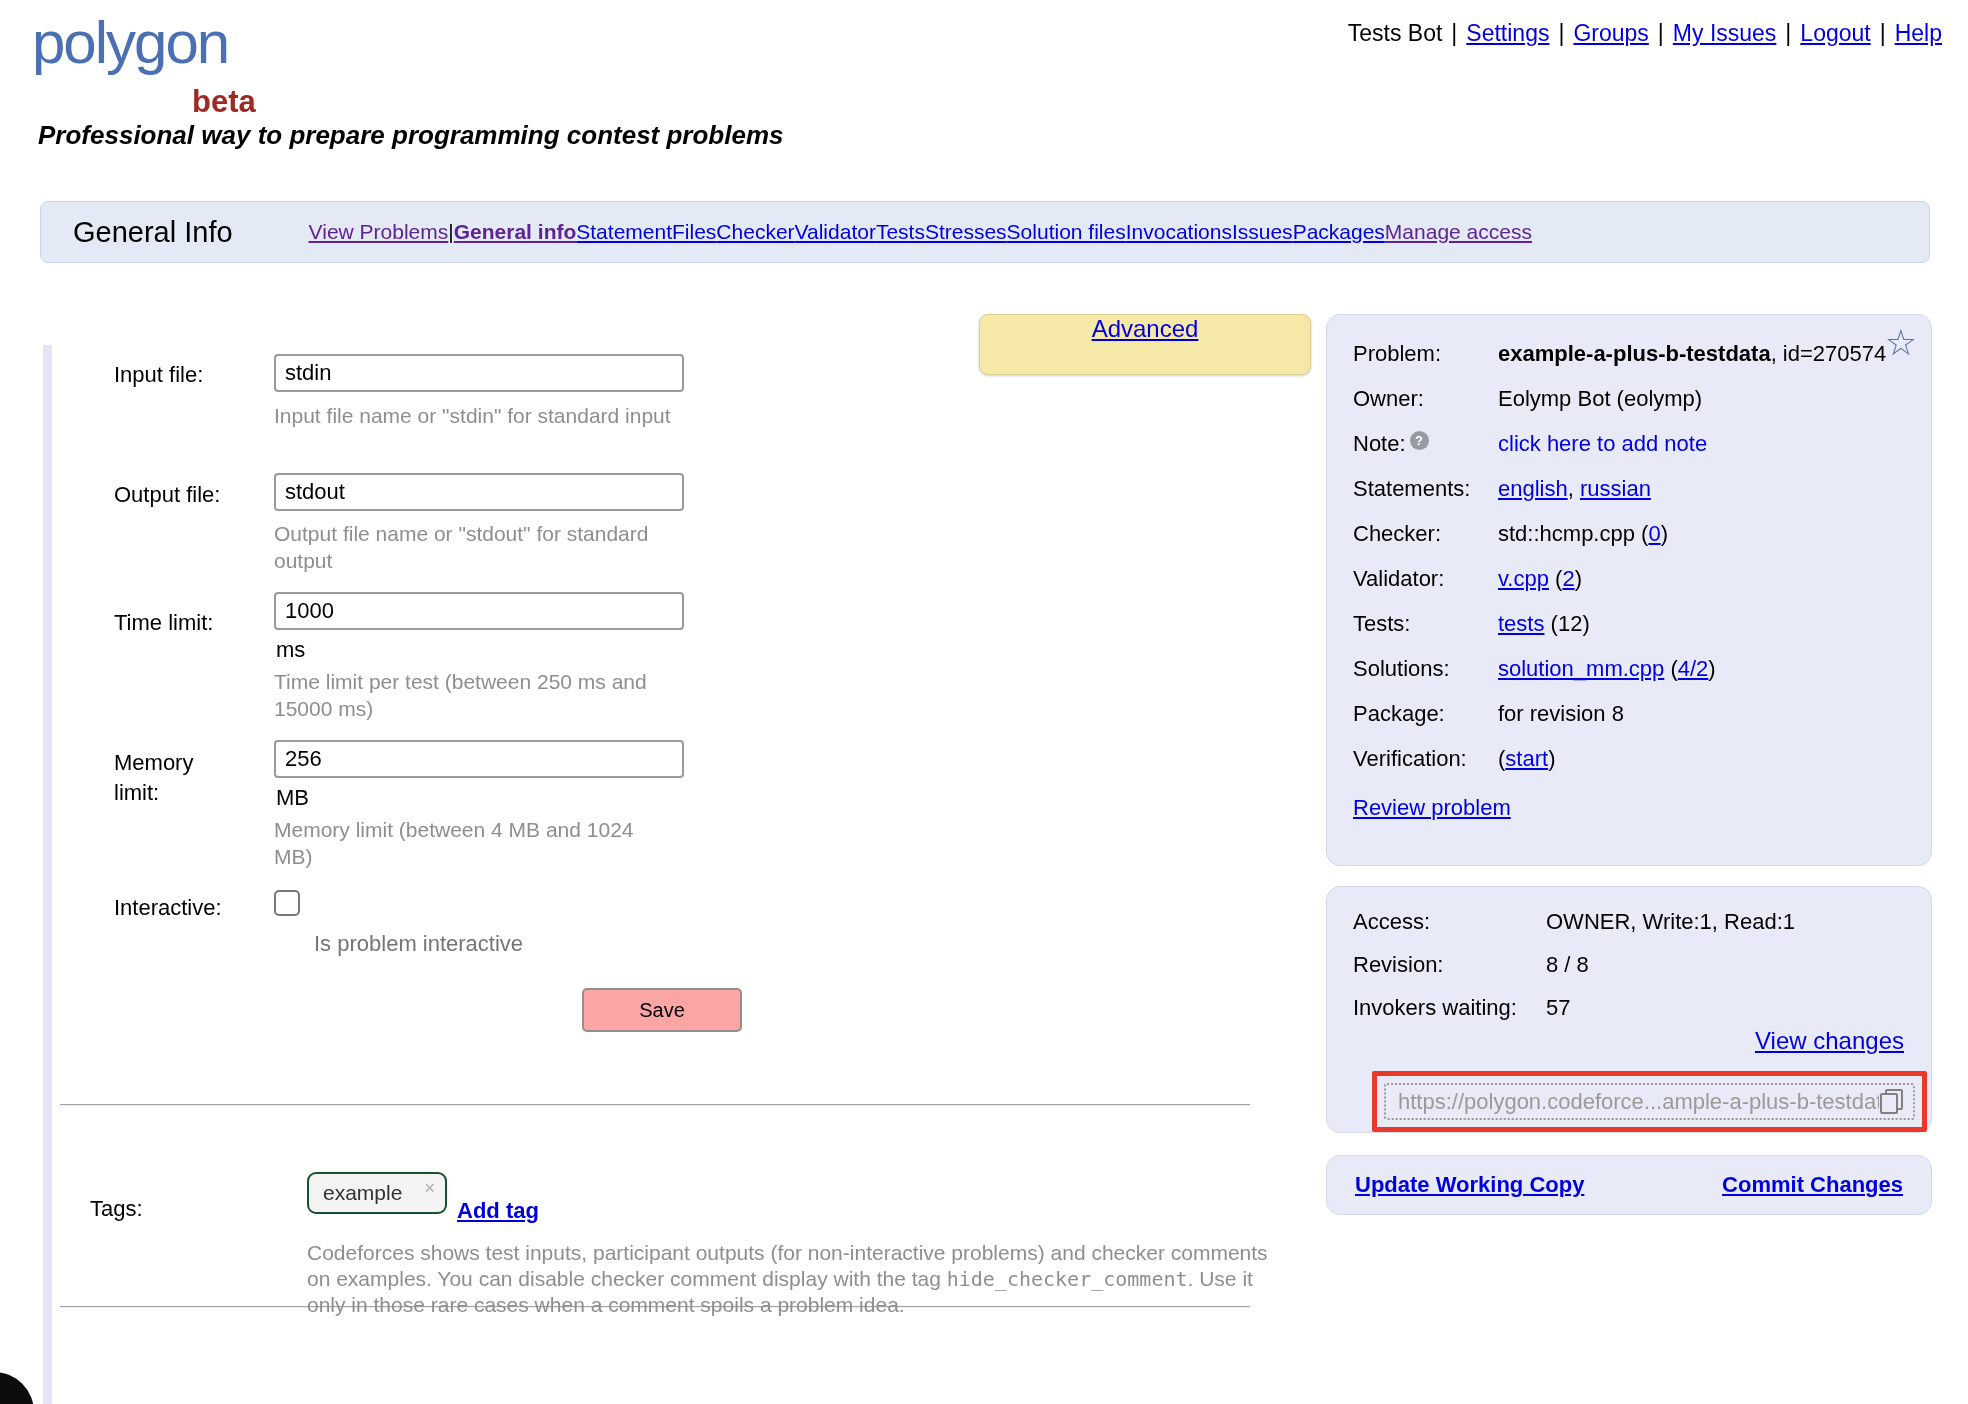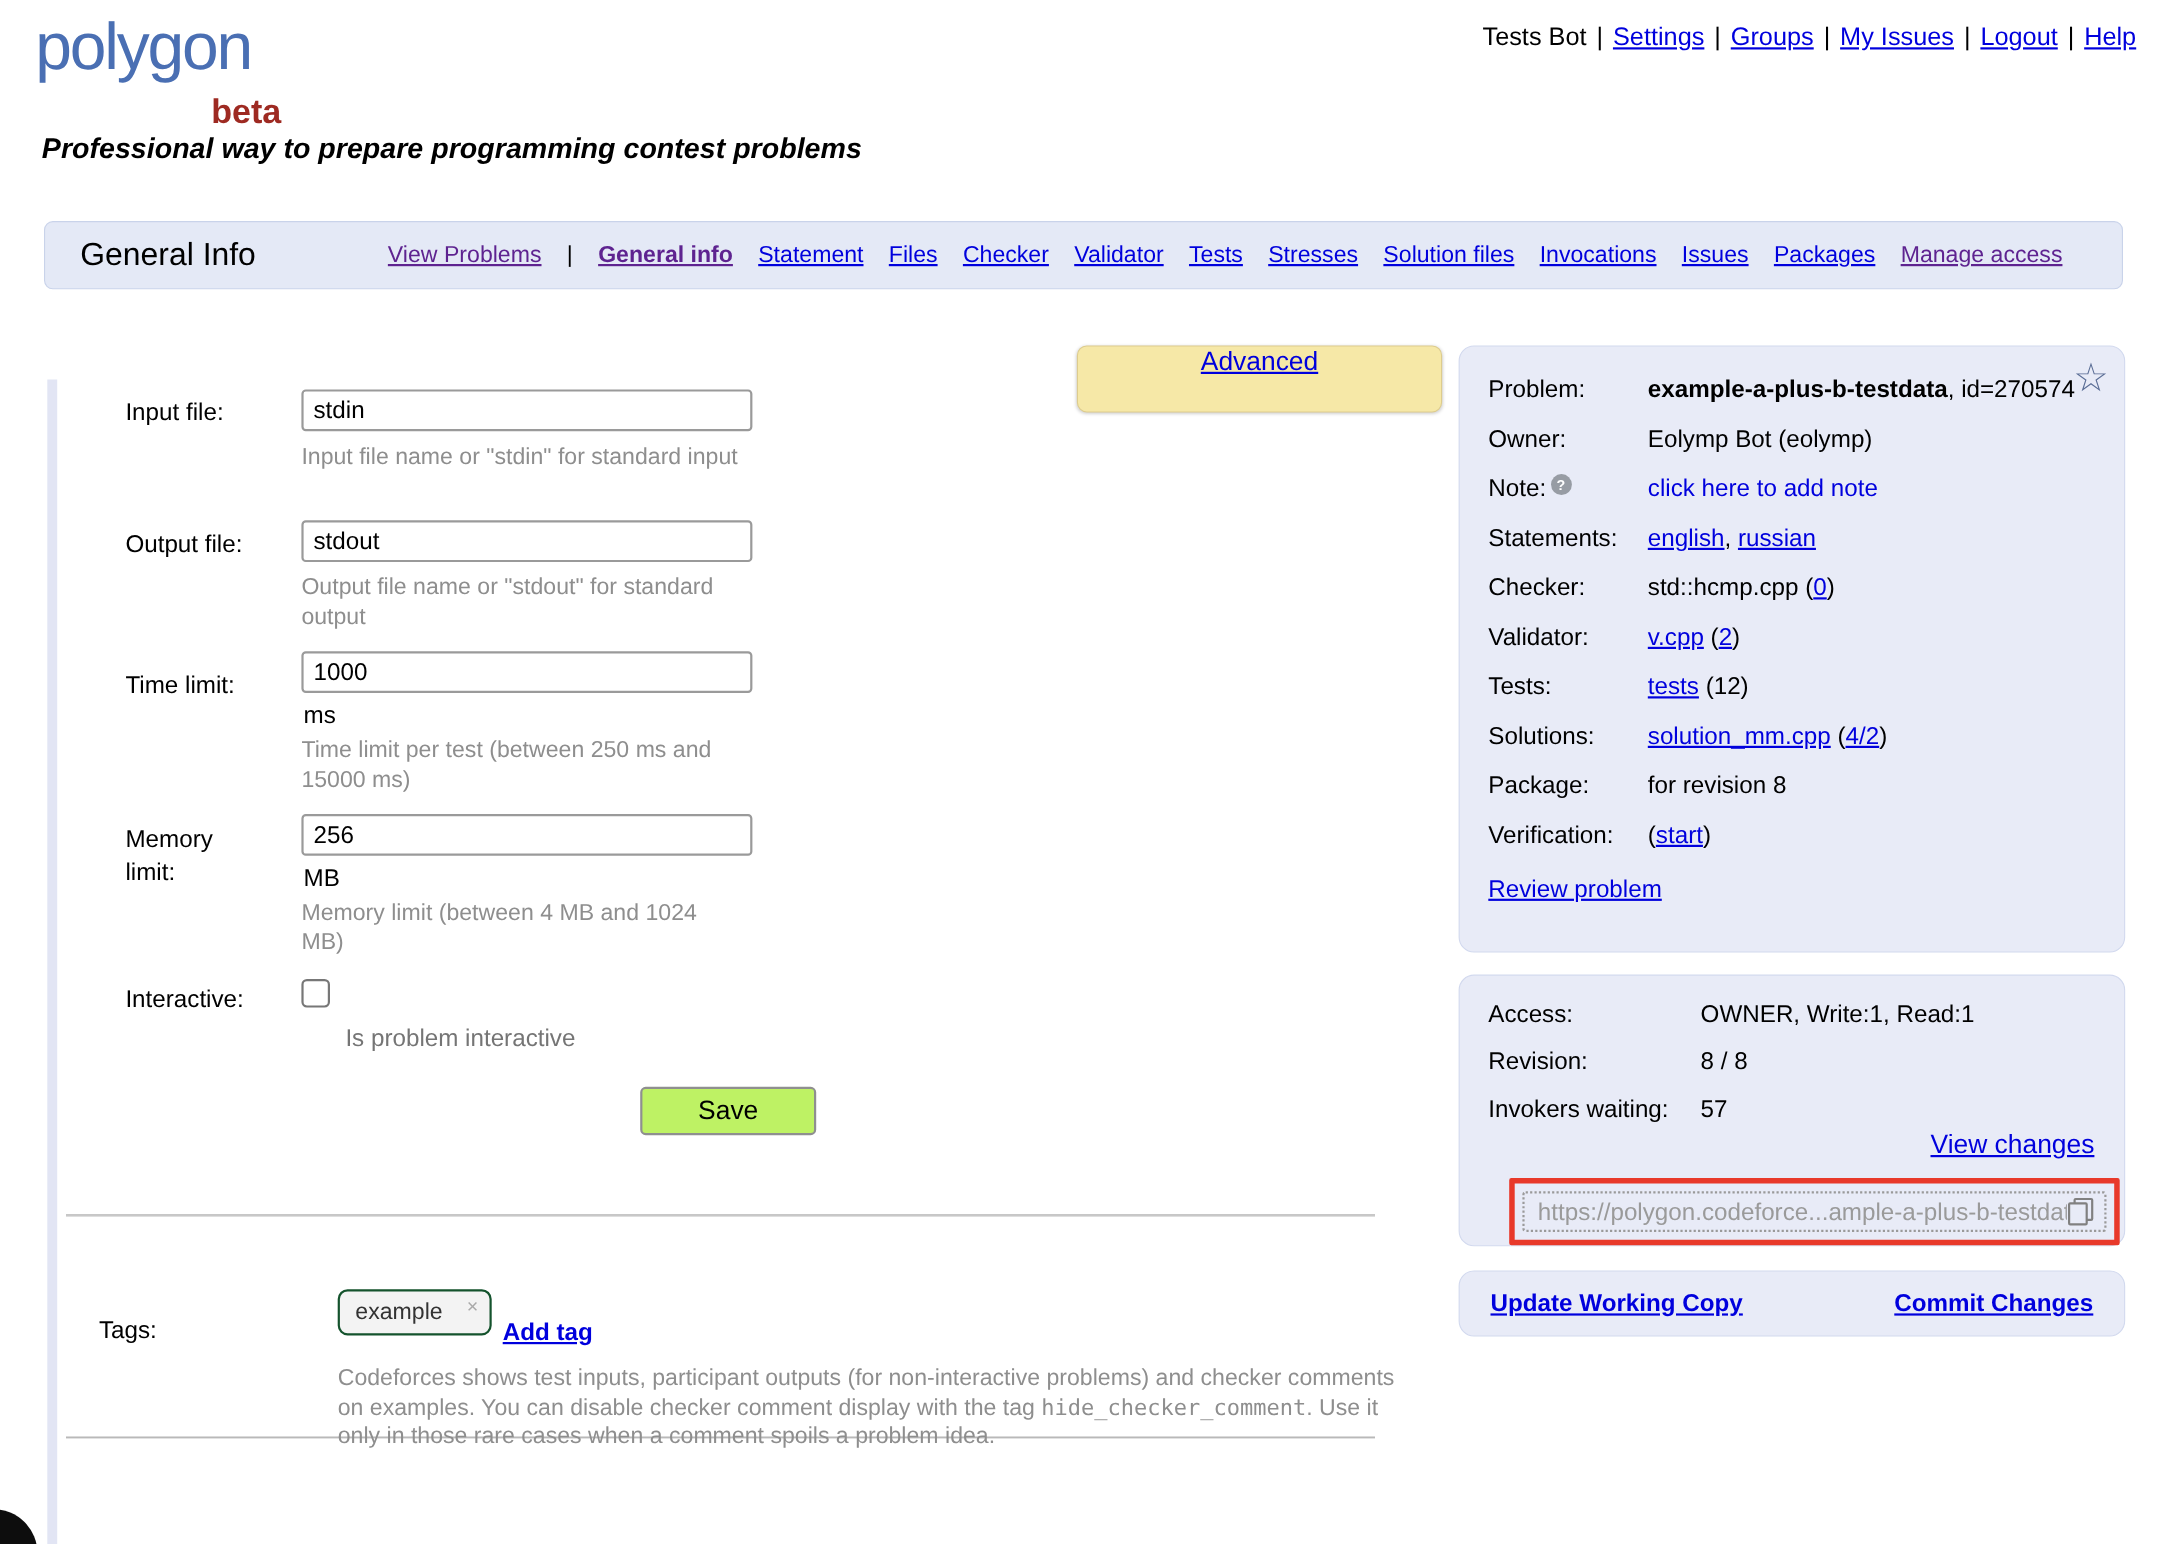--- a/index.html
+++ b/index.html
@@ -16,38 +16,38 @@
   .logo-main { position:absolute; left:32px; top:8px; font-size:60px; letter-spacing:-2px; color:#4a6fb3; font-weight:normal; }
   .logo-beta { position:absolute; left:192px; top:84px; font-size:31px; font-weight:bold; color:#9e2a22; }
   .tagline { position:absolute; left:38px; top:120px; font-size:26px; font-style:italic; font-weight:bold; color:#000; }
   .user-nav { position:absolute; top:20px; right:26px; font-size:23px; }
   .user-nav .sep { margin:0 9px; color:#000; }
 
   
   .navbar { position:absolute; left:40px; top:201px; width:1890px; height:62px; background:#e4e9f6;
             border:1px solid #c9d3ea; border-radius:8px; display:flex; align-items:center; }
   .navbar-title { margin-left:32px; font-size:29px; color:#000; white-space:nowrap; }
-  .navtabs { display:flex; gap:23px; margin-left:120px; font-size:21px; white-space:nowrap; align-items:center; }
+  .navtabs { display:flex; margin-left:76px; font-size:21px; white-space:nowrap; align-items:center; }
   .navtabs .active { font-weight:bold; color:#5e2390; text-decoration:underline; }
   .navtabs .sep { color:#000; text-decoration:none; }
 
   
   .left-strip { position:absolute; left:43px; top:345px; width:9px; height:1059px; background:#e2e5f4; }
 
   
   .flabel { position:absolute; left:114px; font-size:22px; color:#000; width:130px; line-height:30px; }
   .finput { position:absolute; left:274px; width:410px; height:38px; border:2px solid #9a9a9a; border-radius:4px;
             font-family:"Liberation Sans",sans-serif; font-size:22px; padding:0 9px; color:#000; background:#fff; }
   .fhelp { position:absolute; left:274px; width:420px; font-size:21px; line-height:27px; color:#8e8e8e; }
   .funit { position:absolute; left:276px; font-size:22px; color:#000; }
   .chk { position:absolute; left:274px; top:890px; width:26px; height:26px; border:2px solid #777; border-radius:5px; background:#fff; cursor:pointer; }
   .chk-label { position:absolute; left:314px; top:931px; font-size:22px; color:#757575; }
-  .save-btn { position:absolute; left:582px; top:988px; width:160px; height:44px; background:#bef264;
+  .save-btn { position:absolute; left:582px; top:988px; width:160px; height:44px; background:#fca5a5;
               border:2px solid #8f8f8f; border-radius:5px; font-family:"Liberation Sans",sans-serif;
-              font-size:24px; color:#000; cursor:pointer; }
+              font-size:20px; color:#000; cursor:pointer; }
 
   
   .advanced { position:absolute; left:979px; top:314px; width:332px; height:61px; background:#f6e8a7;
               border:1px solid #ddcc8d; border-radius:9px; display:flex; align-items:flex-start; justify-content:center;
               box-shadow:0 1px 3px rgba(0,0,0,.18); font-size:24px; }
 
   
   .panel { position:absolute; left:1326px; width:606px; background:#e8ebf7; border:1px solid #d2d9ee; border-radius:14px; }
   .panel1 { top:314px; height:552px; padding:24px 26px 0 26px; font-size:22px; }
   .prow { display:flex; margin-bottom:15px; line-height:30px; }

